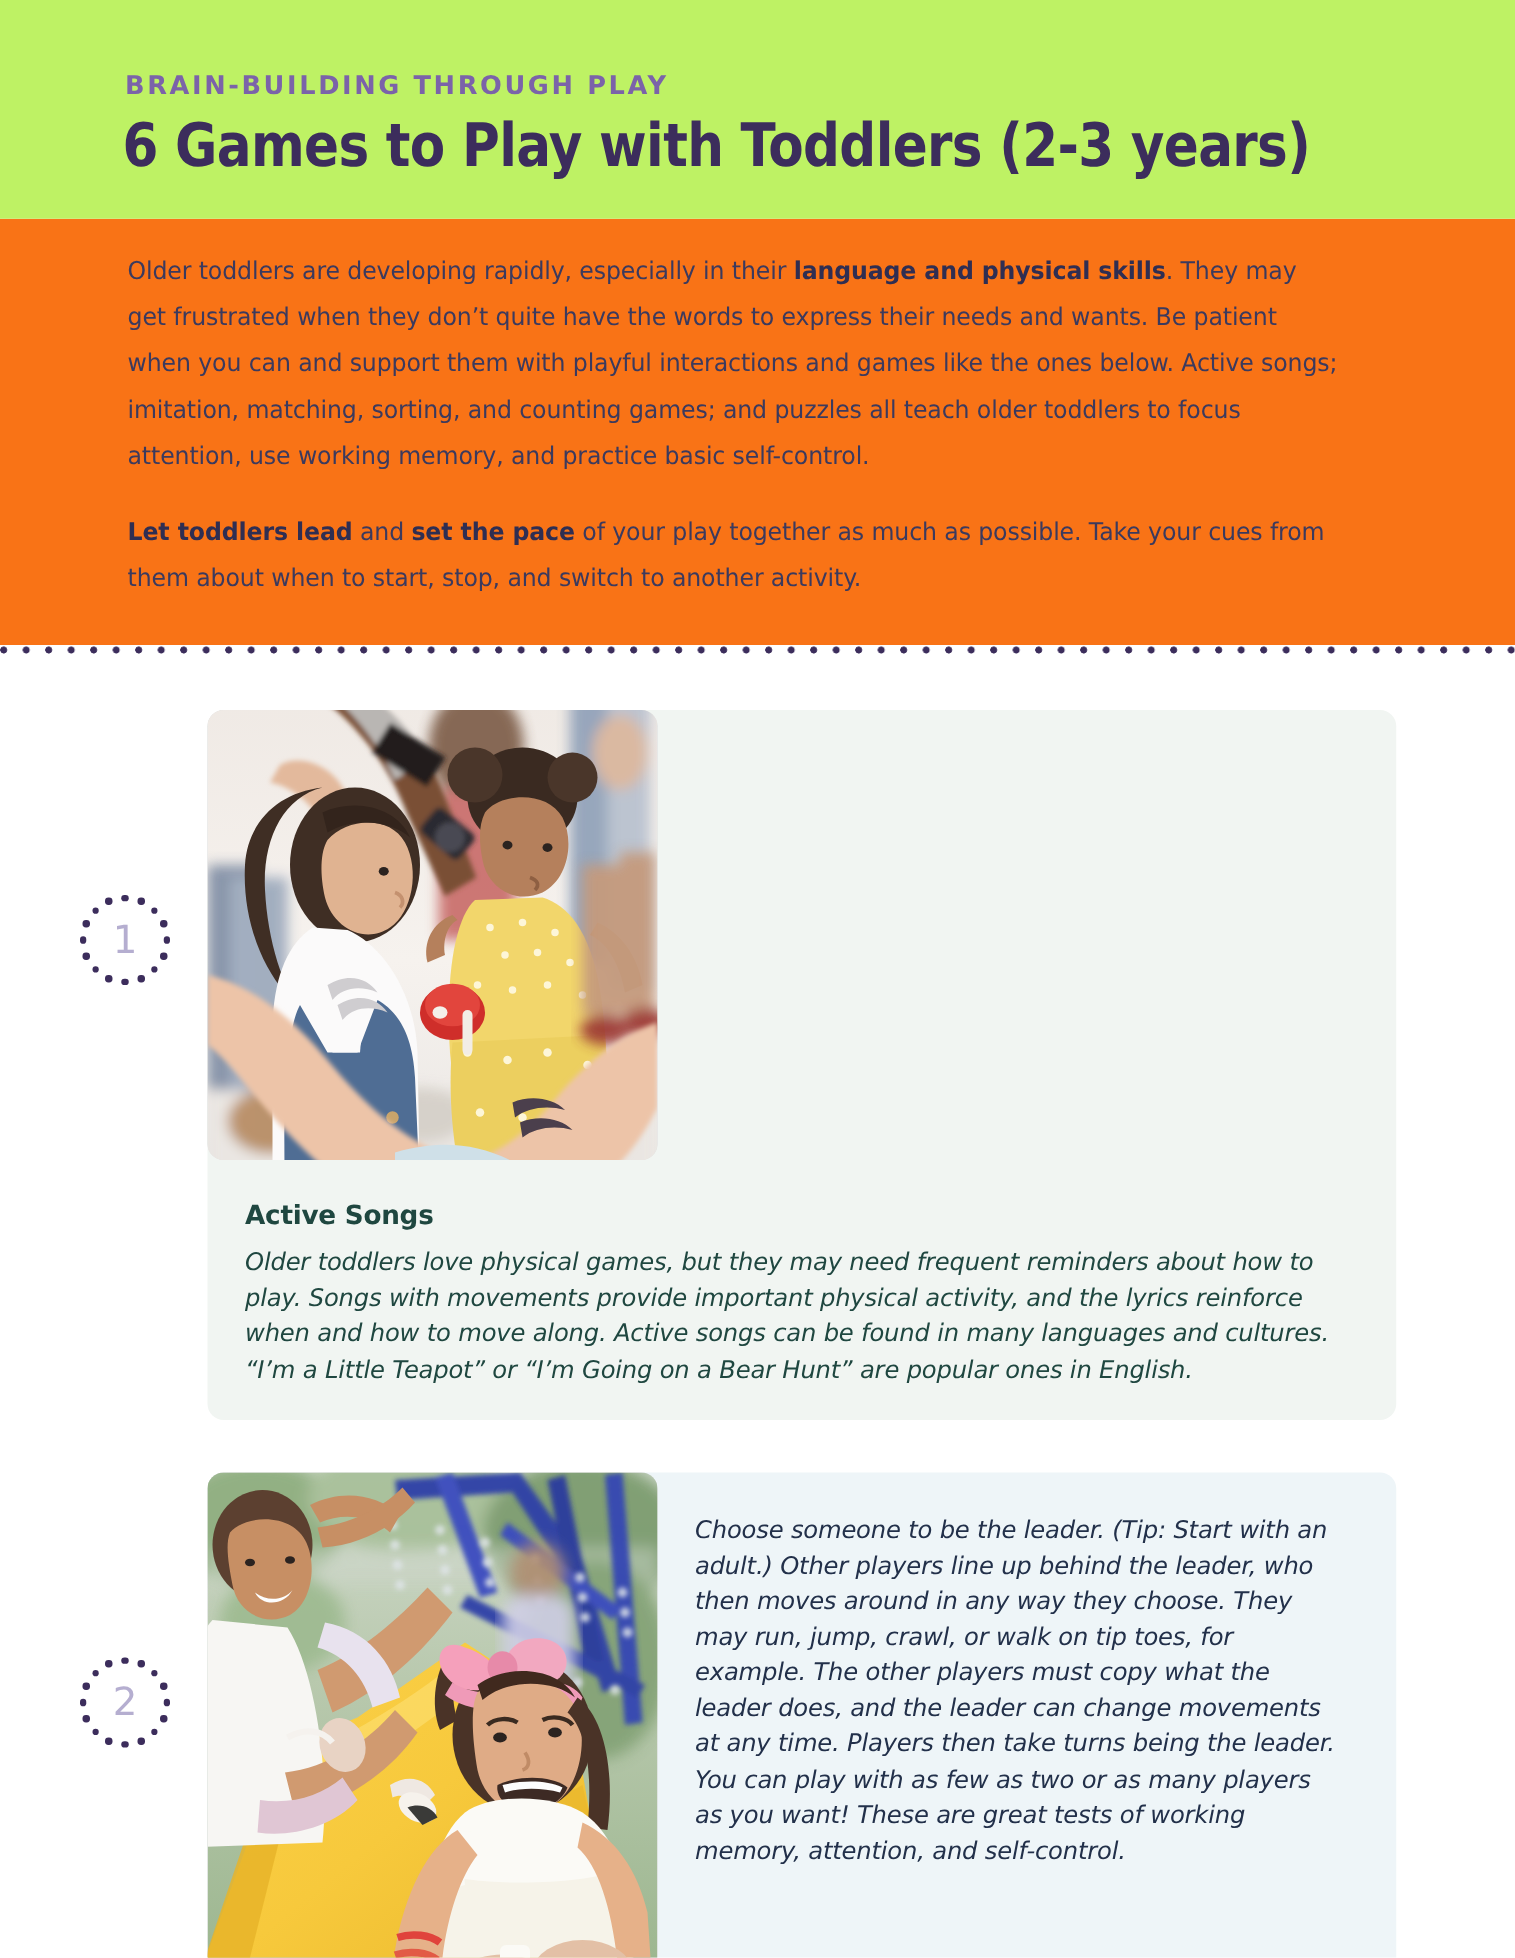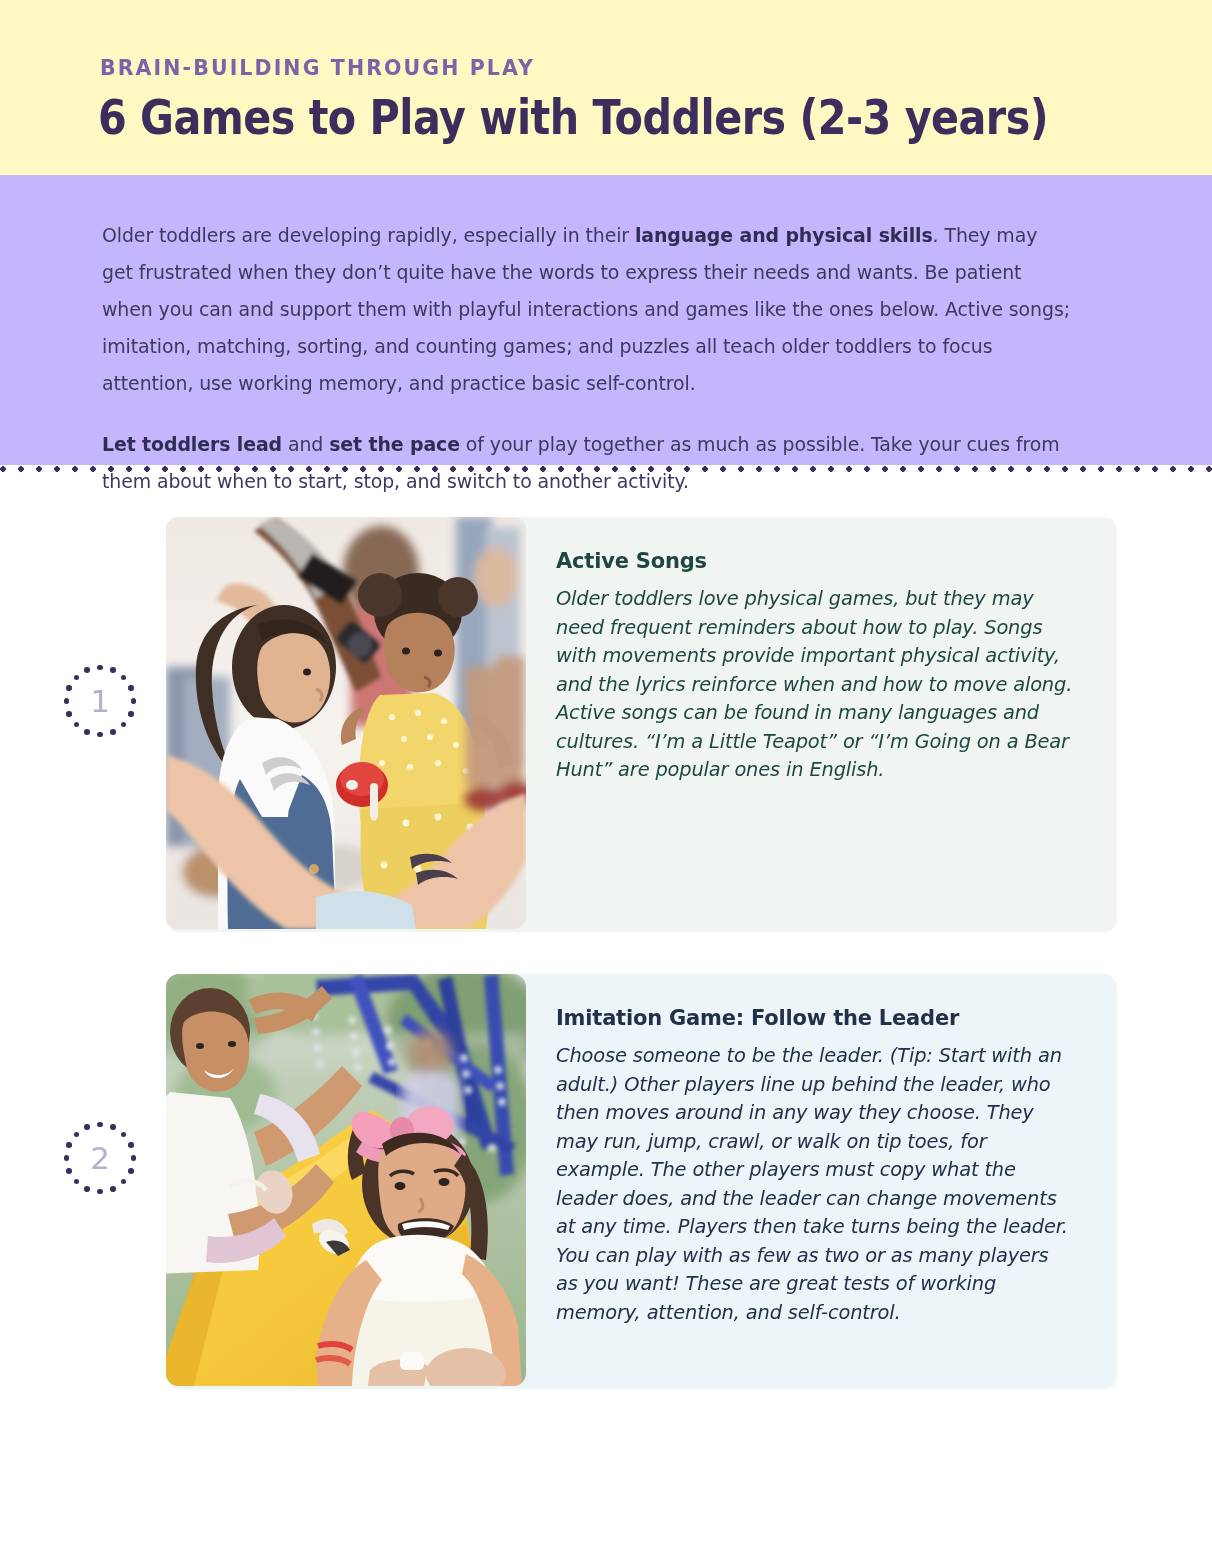--- a/index.html
+++ b/index.html
@@ -10,21 +10,21 @@
   body {
     width: 1212px;
     height: 1566px;
     font-family: "Liberation Sans", sans-serif;
     -webkit-font-smoothing: antialiased;
     overflow: hidden;
   }
 
   
   .header-band {
-    background: #fef9c3;
+    background: #bef264;
     height: 175px;
     padding: 0 0 0 100px;
     box-sizing: border-box;
     position: relative;
   }
   .eyebrow {
     position: absolute;
     left: 100px;
     top: 56px;
     font-family: "DejaVu Sans", sans-serif;
@@ -44,24 +44,24 @@
     font-weight: 700;
     color: #3c2d5c;
     letter-spacing: -0.6px;
     white-space: nowrap;
     transform: scaleX(0.86);
     transform-origin: left top;
   }
 
   
   .intro-band {
-    background: #c4b5fd;
-    padding: 42px 104px 44px 102px;
+    background: #f97316;
+    padding: 23px 104px 44px 102px;
     box-sizing: border-box;
-    height: 290px;
+    height: 341px;
   }
   .intro-band p {
     margin: 0 0 24px 0;
     font-family: "DejaVu Sans", sans-serif;
     font-size: 19.6px;
     line-height: 37px;
     color: #3b3a5e;
     letter-spacing: -0.1px;
     transform: scaleX(0.965);
     transform-origin: left top;
@@ -120,21 +120,21 @@
   .card {
     position: relative;
     border-radius: 13px;
     flex: 1 1 auto;
     margin-right: 95px;
     display: flex;
     align-items: stretch;
     min-height: 415px;
     overflow: visible;
   }
-  .card.green { background: #f1f5f2; }
+  .card.green { background: #f1f5f2; flex-direction: column; }
   .card.blue  { background: #eef5f8; }
 
   .photo {
     width: 360px;
     flex: 0 0 360px;
     border-radius: 13px;
     overflow: hidden;
     position: relative;
     align-self: flex-start;
     margin: 0;
@@ -485,19 +485,18 @@
             <path d="M152 372 C164 368 178 370 186 376" stroke="#e0433c" stroke-width="6" fill="none"></path>
             <path d="M150 386 C162 382 176 384 184 390" stroke="#e25a46" stroke-width="6" fill="none"></path>
 
             <path d="M204 396 C216 384 246 382 262 392 L258 412 L202 412 Z" fill="#e3c0a6"></path>
             <ellipse cx="300" cy="400" rx="40" ry="26" fill="#e3c0a6"></ellipse>
             <rect x="234" y="378" width="24" height="18" rx="5" fill="#fbfaf6"></rect>
           </g>
         </svg>
       </div>
       <div class="card-text">
-        <h3 class="card-title">Imitation Game: Follow the Leader</h3>
         <p>Choose someone to be the leader. (Tip: Start with an adult.) Other players line up behind the leader, who then moves around in any way they choose. They may run, jump, crawl, or walk on tip toes, for example. The other players must copy what the leader does, and the leader can change movements at any time. Players then take turns being the leader. You can play with as few as two or as many players as you want! These are great tests of working memory, attention, and self-control.</p>
       </div>
     </div>
   </div>
 
 </div>
 
 </body></html>

